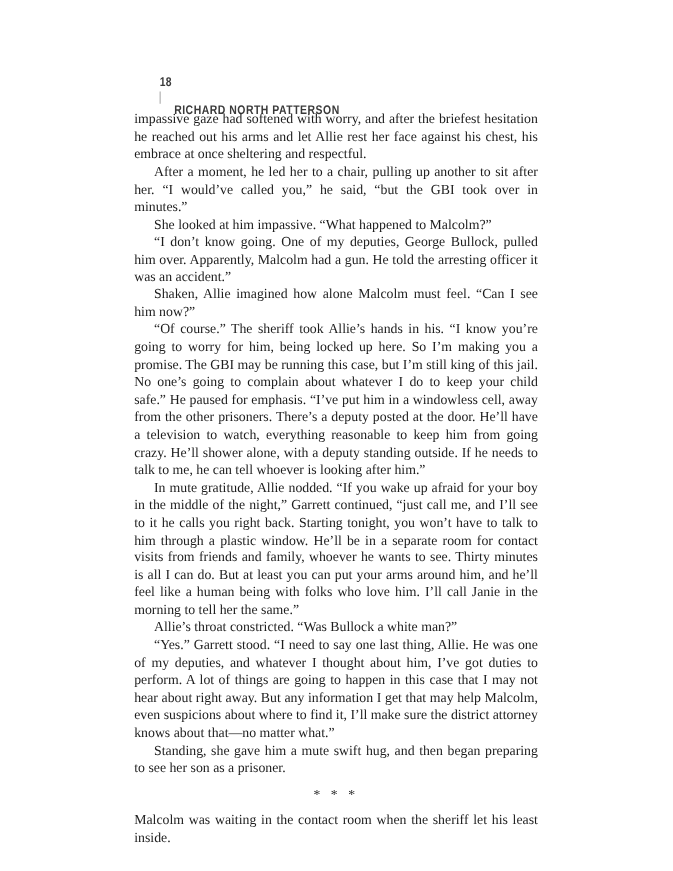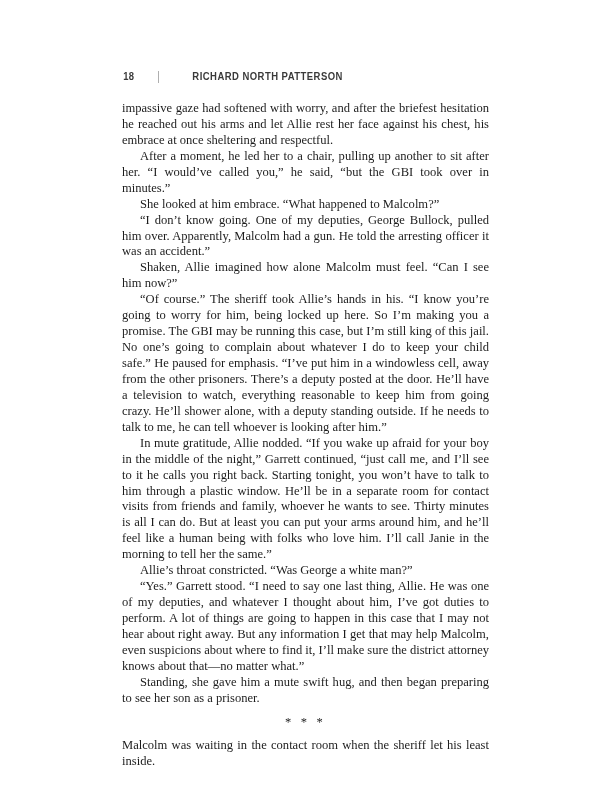--- a/index.html
+++ b/index.html
@@ -26,20 +26,21 @@
   }
 
   
   .running-head {
     position: absolute;
     left: 122px;
     top: 69px;
     display: flex;
     align-items: baseline;
     height: 16px;
+    flex-direction: column;
   }
   .folio {
     font-family: "Liberation Sans", "DejaVu Sans", sans-serif;
     font-weight: bold;
     font-size: 11.5px;
     letter-spacing: 0.3px;
     color: #3a3a3a;
     transform: scaleX(0.82);
     transform-origin: left baseline;
   }
@@ -107,26 +108,26 @@
   <div class="running-head">
     <span class="folio">18</span>
     <span class="head-rule">|</span>
     <span class="head-title">RICHARD NORTH PATTERSON</span>
   </div>
 
   <div class="textblock">
 
     <p class="para noindent">impassive gaze had softened with worry, and after the briefest hesitation he reached out his arms and let Allie rest her face against his chest, his embrace at once sheltering and respectful.</p>
     <p class="para">After a moment, he led her to a chair, pulling up another to sit after her. “I would’ve called you,” he said, “but the GBI took over in minutes.”</p>
-    <p class="para">She looked at him embrace. “What happened to Malcolm?”</p>
+    <p class="para">She looked at him impassive. “What happened to Malcolm?”</p>
     <p class="para">“I don’t know going. One of my deputies, George Bullock, pulled him over. Apparently, Malcolm had a gun. He told the arresting officer it was an accident.”</p>
     <p class="para">Shaken, Allie imagined how alone Malcolm must feel. “Can I see him now?”</p>
     <p class="para">“Of course.” The sheriff took Allie’s hands in his. “I know you’re going to worry for him, being locked up here. So I’m making you a promise. The GBI may be running this case, but I’m still king of this jail. No one’s going to complain about whatever I do to keep your child safe.” He paused for emphasis. “I’ve put him in a windowless cell, away from the other prisoners. There’s a deputy posted at the door. He’ll have a television to watch, everything reasonable to keep him from going crazy. He’ll shower alone, with a deputy standing outside. If he needs to talk to me, he can tell whoever is looking after him.”</p>
     <p class="para">In mute gratitude, Allie nodded. “If you wake up afraid for your boy in the middle of the night,” Garrett continued, “just call me, and I’ll see to it he calls you right back. Starting tonight, you won’t have to talk to him through a plastic window. He’ll be in a separate room for contact visits from friends and family, whoever he wants to see. Thirty minutes is all I can do. But at least you can put your arms around him, and he’ll feel like a human being with folks who love him. I’ll call Janie in the morning to tell her the same.”</p>
-    <p class="para">Allie’s throat constricted. “Was George a white man?”</p>
+    <p class="para">Allie’s throat constricted. “Was Bullock a white man?”</p>
     <p class="para">“Yes.” Garrett stood. “I need to say one last thing, Allie. He was one of my deputies, and whatever I thought about him, I’ve got duties to perform. A lot of things are going to happen in this case that I may not hear about right away. But any information I get that may help Malcolm, even suspicions about where to find it, I’ll make sure the district attorney knows about that—no matter what.”</p>
     <p class="para">Standing, she gave him a mute swift hug, and then began preparing to see her son as a prisoner.</p>
 
     <div class="scene-break">* * *</div>
 
     <p class="para noindent">Malcolm was waiting in the contact room when the sheriff let his least inside.</p>
 
   </div>
 
 </div>

